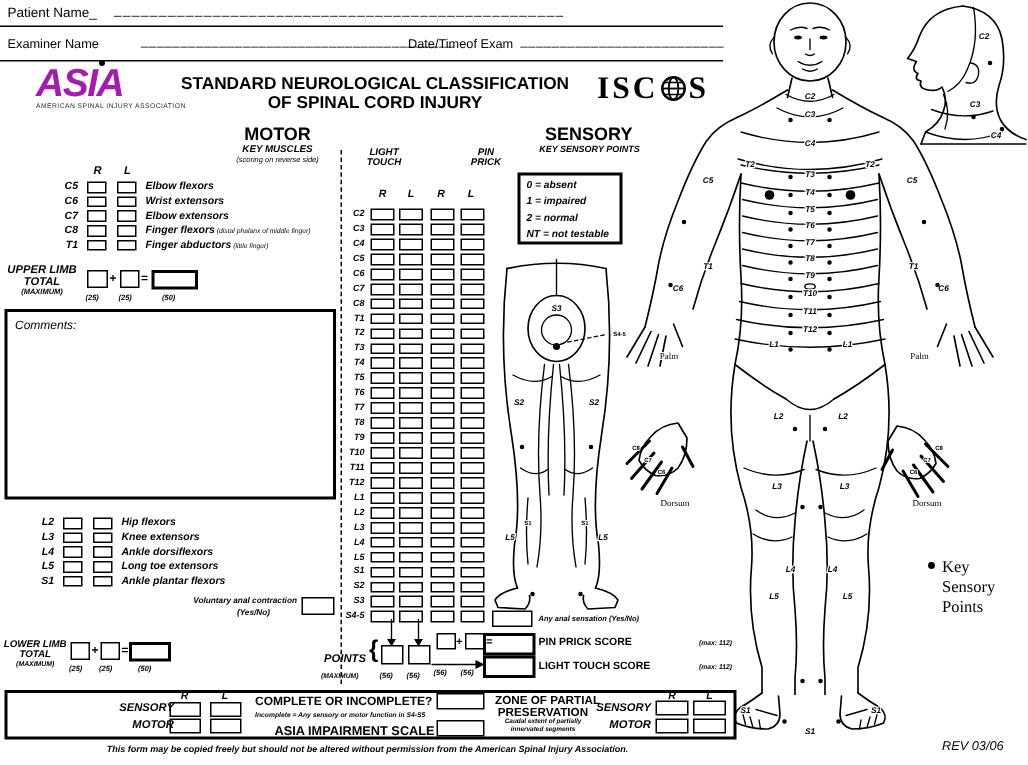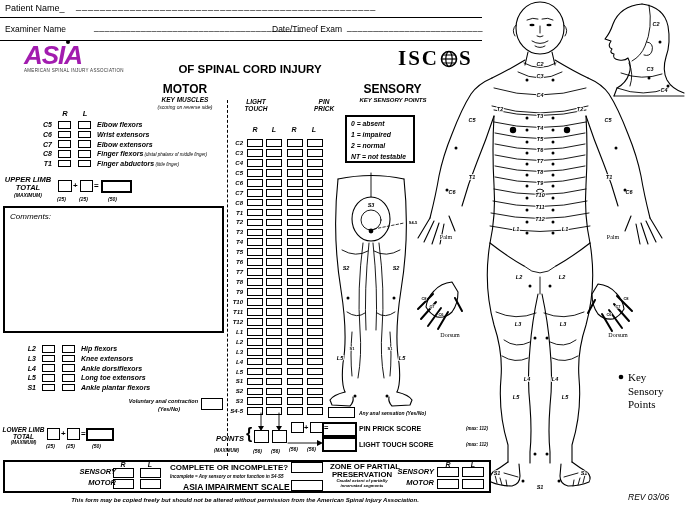--- a/index.html
+++ b/index.html
@@ -59,20 +59,21 @@
   <span class="a nw" style="left:272px;top:24px;font-size:8.5px;">Date/Timeof Exam</span>
   <span class="a nw" style="left:347px;top:22px;font-size:8.5px;letter-spacing:0.5px;">__________________________</span>
   <div class="hline" style="left:0;top:40px;width:482px;"></div>
 
   <div class="a" style="left:24px;top:42px;">
     <div class="asia-big">ASIA</div>
     <div class="asia-sub">AMERICAN SPINAL INJURY ASSOCIATION</div>
   </div>
   <div class="a" style="left:66px;top:40px;width:4px;height:4px;border-radius:50%;background:#000;"></div>
 
+  <div class="a c" style="left:100px;top:50px;width:300px;font-weight:bold;font-size:11.5px;">STANDARD NEUROLOGICAL CLASSIFICATION</div>
   <div class="a c" style="left:100px;top:63px;width:300px;font-weight:bold;font-size:11.5px;">OF SPINAL CORD INJURY</div>
 
   <div class="a iscos" style="left:398px;top:46px;">
     <span>ISC</span>
     <svg width="18" height="18" viewBox="0 0 18 18" style="margin:0 1px;">
       <circle cx="9" cy="9" r="7.5" fill="none" stroke="#000" stroke-width="1.6"></circle>
       <ellipse cx="9" cy="9" rx="3.2" ry="7.5" fill="none" stroke="#000" stroke-width="1.2"></ellipse>
       <line x1="1.5" y1="9" x2="16.5" y2="9" stroke="#000" stroke-width="1.2"></line>
       <line x1="2.5" y1="5" x2="15.5" y2="5" stroke="#000" stroke-width="1"></line>
       <line x1="2.5" y1="13" x2="15.5" y2="13" stroke="#000" stroke-width="1"></line>

